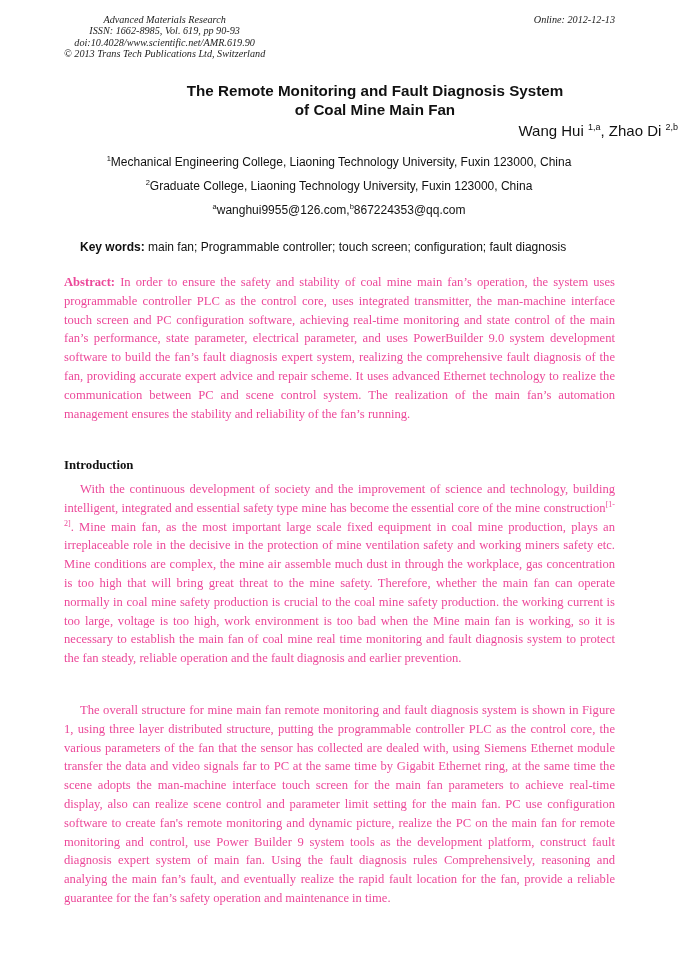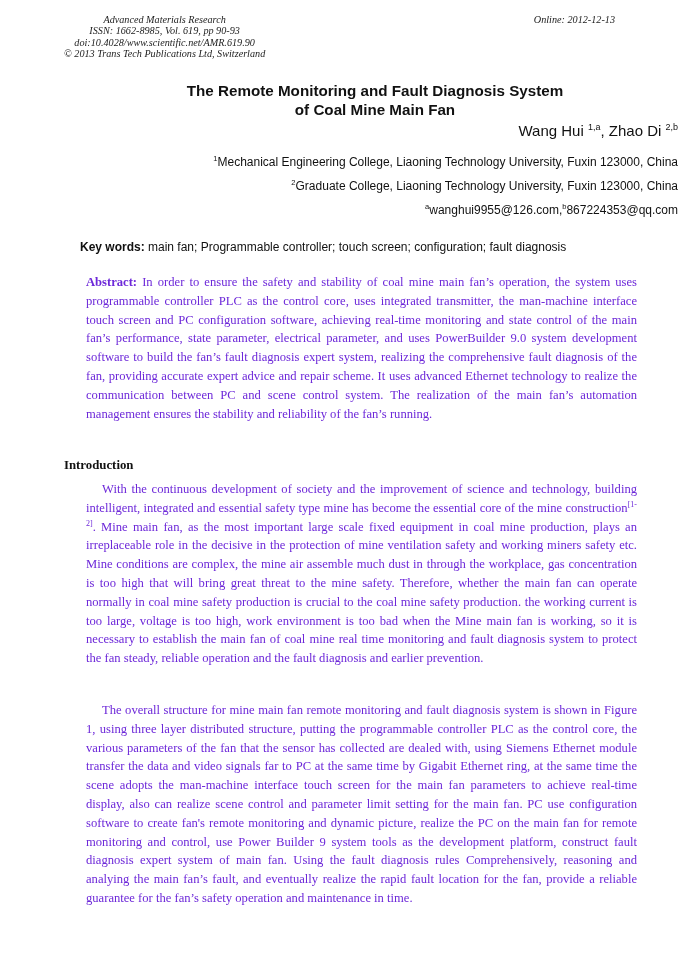--- a/index.html
+++ b/index.html
@@ -6,30 +6,30 @@
     body { width: 678px; height: 959px; position: relative; overflow: hidden; color: #111; }
     .page { position: absolute; left: 0; top: 0; width: 678px; height: 959px; background: #fff; }
 
     .header-left { position: absolute; left: 64px; top: 14px; font-family: "Liberation Serif", serif; font-style: italic; font-size: 10.2px; line-height: 11.3px; color: #222; text-align: center; }
     .header-left div { white-space: nowrap; }
     .header-right { position: absolute; right: 63px; top: 14px; font-family: "Liberation Serif", serif; font-style: italic; font-size: 10.2px; line-height: 11.3px; color: #222; }
 
     .title { position: absolute; left: 0; width: 678px; top: 81px; text-align: center; font-family: "Liberation Sans", sans-serif; font-weight: bold; font-size: 15.2px; line-height: 19px; color: #111; padding-left: 36px; }
     .authors { position: absolute; left: 0; width: 678px; top: 122px; text-align: right; font-family: "Liberation Sans", sans-serif; font-size: 15px; line-height: 18px; }
     .authors sup { font-size: 9px; vertical-align: 6px; line-height: 0; }
-    .affil { position: absolute; left: 0; width: 678px; text-align: right; font-family: "Liberation Sans", sans-serif; font-size: 12px; line-height: 14px; }
+    .affil { position: absolute; left: 0; width: 678px; text-align: center; font-family: "Liberation Sans", sans-serif; font-size: 12px; line-height: 14px; }
     .affil sup { font-size: 7.5px; vertical-align: 5px; line-height: 0; }
     .affil1 { top: 155px; }
     .affil2 { top: 179px; }
     .emails { top: 203px; }
 
     .keywords { position: absolute; left: 64px; top: 240px; width: 560px; font-family: "Liberation Sans", sans-serif; font-size: 12px; line-height: 14px; white-space: nowrap; padding-left: 16px; }
     .keywords b { font-weight: bold; }
 
-    .para { position: absolute; left: 64px; width: 551px; font-family: "Liberation Serif", serif; font-size: 12.6px; line-height: 18.8px; text-align: justify; color: #6d28d9; margin-left: 22px; }
+    .para { position: absolute; left: 64px; width: 551px; font-family: "Liberation Serif", serif; font-size: 12.6px; line-height: 18.8px; text-align: justify; color: #ec4899; }
     .para .indent { display: inline-block; width: 16px; }
     .para sup { font-size: 8px; vertical-align: 5px; line-height: 0; }
     .abstract { top: 273px; }
     .abstract b { font-weight: bold; }
 
     .heading { position: absolute; left: 64px; font-family: "Liberation Serif", serif; font-weight: bold; font-size: 12.8px; line-height: 15px; }
     .h-intro { top: 458px; }
     .intro { top: 480px; }
     .h-structure { top: 697px; }
     .structure { top: 701px; }

